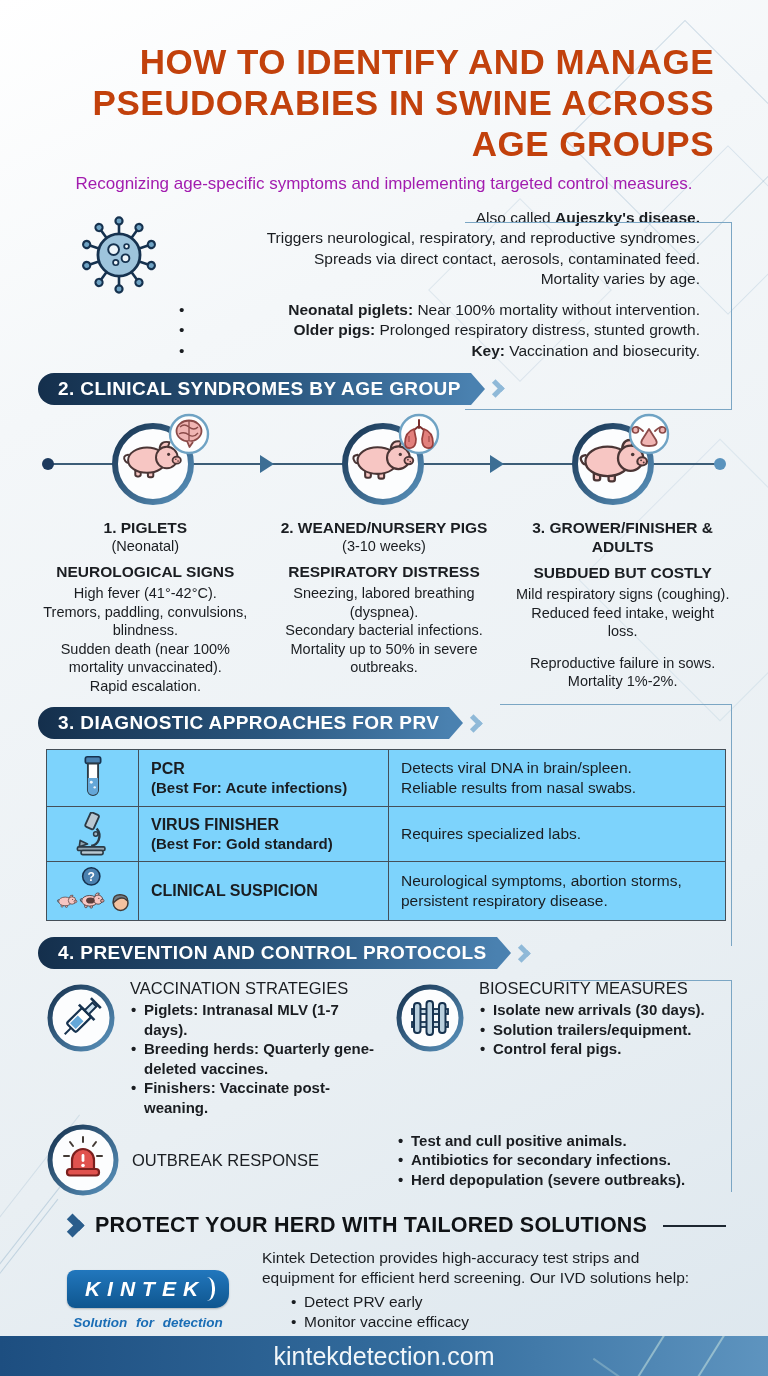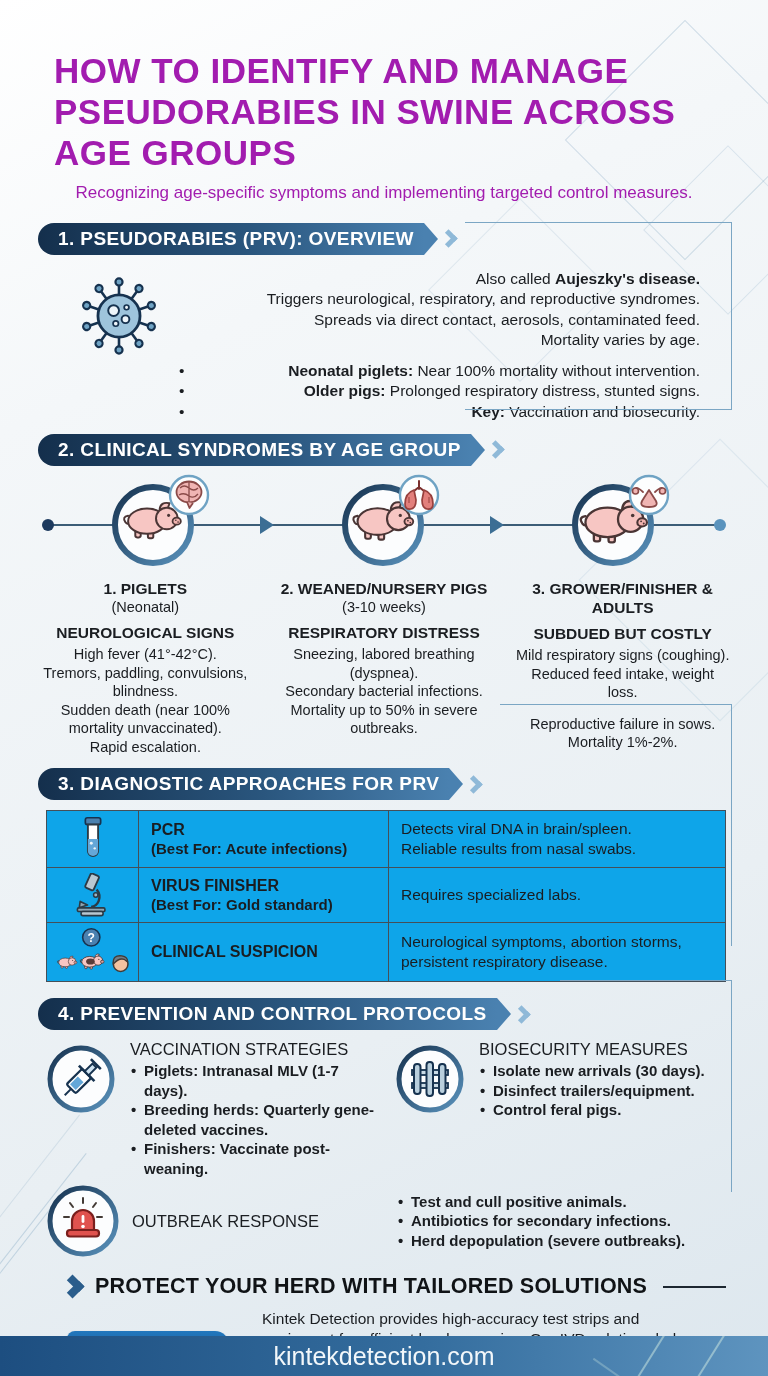--- a/index.html
+++ b/index.html
@@ -21,22 +21,22 @@
   .d4 { width:200px; height:200px; left:620px; top:480px; border-color:rgba(120,160,190,0.16); }
   .slash { width:1px; height:220px; background:rgba(120,160,190,0.35); transform:rotate(38deg); }
   .s1 { left:18px; top:1130px; }
   .s2 { left:2px;  top:1180px; height:180px; }
   .s3 { left:36px; top:1100px; height:140px; opacity:.6; }
 
   .content { position:relative; padding:26px 38px 0 38px; }
 
   
   .title {
-    font-size:35px; font-weight:bold; text-align:left; line-height:1.17;
-    letter-spacing:.5px; color:#a21caf; max-width:660px; margin:25px auto 0 auto;
+    font-size:35px; font-weight:bold; text-align:right; line-height:1.17;
+    letter-spacing:.5px; color:#c2410c; max-width:660px; margin:16px auto 0 auto;
   }
   .subtitle { font-size:17px; text-align:center; margin-top:9px; color:#a21caf; }
 
   
   .sec-header { display:flex; align-items:center; height:32px; margin-top:0; position:relative; z-index:2; }
   .pill {
     height:32px; display:flex; align-items:center;
     background:linear-gradient(90deg,#142f4c 0%,#2a567e 55%,#4a81b0 100%);
     border-radius:16px 0 0 16px; padding:0 10px 0 20px;
     color:#fff; font-weight:bold; font-size:19px; letter-spacing:.4px;
@@ -76,21 +76,21 @@
   .age-cols { display:grid; grid-template-columns:1fr 1fr 1fr; column-gap:24px; margin-top:4px; }
   .age-col { text-align:center; }
   .age-title { font-size:15.5px; font-weight:bold; line-height:1.2; }
   .age-sub { font-size:14.5px; line-height:1.2; }
   .age-head { font-size:15.5px; font-weight:bold; margin-top:8px; }
   .age-body { font-size:14.5px; line-height:1.28; margin-top:3px; white-space:pre-line; }
   .age-body2 { font-size:14.5px; line-height:1.28; margin-top:13px; white-space:pre-line; }
   .age-body2:empty { display:none; }
 
   
-  .diag-table { margin:10px 4px 0 8px; border:1.5px solid #454f58; background:#0ea5e9; }
+  .diag-table { margin:10px 4px 0 8px; border:1.5px solid #454f58; background:#7dd3fc; }
   .diag-row { display:grid; grid-template-columns:92px 250px 1fr; border-bottom:1.5px solid #454f58; }
   .diag-row:last-child { border-bottom:none; }
   .diag-cell { padding:7px 12px; display:flex; flex-direction:column; justify-content:center; min-height:54px; }
   .diag-icon { align-items:center; border-right:1.5px solid #454f58; padding:4px; }
   .diag-name { border-right:1.5px solid #454f58; }
   .diag-name .nm { font-weight:bold; font-size:16px; line-height:1.25; }
   .diag-name .bf { font-weight:bold; font-size:15px; line-height:1.25; }
   .diag-name .bf:empty { display:none; }
   .diag-desc { font-size:15.5px; line-height:1.3; white-space:pre-line; }
 
@@ -189,25 +189,20 @@
 
 <div class="frame frame-1"></div>
 <div class="frame frame-3"></div>
 <div class="frame frame-4"></div>
 
 <div class="content">
 
   <h1 class="title">HOW TO IDENTIFY AND MANAGE PSEUDORABIES IN SWINE ACROSS AGE GROUPS</h1>
   <div class="subtitle">Recognizing age-specific symptoms and implementing targeted control measures.</div>
 
-  <div class="sec-header" style="margin-top:20px;">
-    <div class="pill">1. PSEUDORABIES (PRV): OVERVIEW</div>
-    <div class="pill-tip"></div>
-    <span class="chev"></span>
-  </div>
 
   <div class="overview">
     <div class="icon-col">
       <svg width="82" height="82" viewBox="0 0 76 76">
         <g id="vsp">
           <line x1="38" y1="19" x2="38" y2="9" stroke="#16324f" stroke-width="2.4"></line>
           <circle cx="38" cy="6.5" r="3.3" fill="#6fa3c4" stroke="#16324f" stroke-width="2"></circle>
         </g>
         <use href="#vsp" transform="rotate(36 38 38)"></use>
           <use href="#vsp" transform="rotate(72 38 38)"></use>
@@ -225,21 +220,21 @@
         <circle cx="45" cy="30" r="2.2" fill="#eef5fa" stroke="#16324f" stroke-width="1.6"></circle>
       </svg>
     </div>
     <div class="txt-col">
       <div class="intro-line"><span>Also called </span><b>Aujeszky's disease.</b></div>
       <div class="intro-line">Triggers neurological, respiratory, and reproductive syndromes.</div>
       <div class="intro-line">Spreads via direct contact, aerosols, contaminated feed.</div>
       <div class="intro-line">Mortality varies by age.</div>
       <ul class="dotted">
         <li><b>Neonatal piglets:</b><span> Near 100% mortality without intervention.</span></li>
-        <li><b>Older pigs:</b><span> Prolonged respiratory distress, stunted signs.</span></li>
+        <li><b>Older pigs:</b><span> Prolonged respiratory distress, stunted growth.</span></li>
         <li><b>Key:</b><span> Vaccination and biosecurity.</span></li>
       </ul>
     </div>
   </div>
 
   <div class="sec-header" style="margin-top:12px;">
     <div class="pill">2. CLINICAL SYNDROMES BY AGE GROUP</div>
     <div class="pill-tip"></div>
     <span class="chev"></span>
   </div>
@@ -458,21 +453,21 @@
           <rect x="17" y="39" width="36" height="5" fill="#cadbe6" stroke="#16324f" stroke-width="1.8"></rect>
           <rect x="19" y="20" width="6.5" height="30" rx="3" fill="#b9cfdd" stroke="#16324f" stroke-width="2"></rect>
           <rect x="31.5" y="18" width="6.5" height="34" rx="3" fill="#b9cfdd" stroke="#16324f" stroke-width="2"></rect>
           <rect x="44" y="20" width="6.5" height="30" rx="3" fill="#b9cfdd" stroke="#16324f" stroke-width="2"></rect>
         </svg>
       </div>
       <div class="pb-txt">
         <div class="pb-title">BIOSECURITY MEASURES</div>
         <ul class="dotted" style="margin-top:0;">
           <li>Isolate new arrivals (30 days).</li>
-          <li>Disinfect trailers/equipment.</li>
+          <li>Solution trailers/equipment.</li>
           <li>Control feral pigs.</li>
         </ul>
       </div>
     </div>
   </div>
 
   <div class="outbreak-row">
     <div class="outbreak-left">
       <svg width="74" height="74" viewBox="0 0 74 74">
         <defs>

